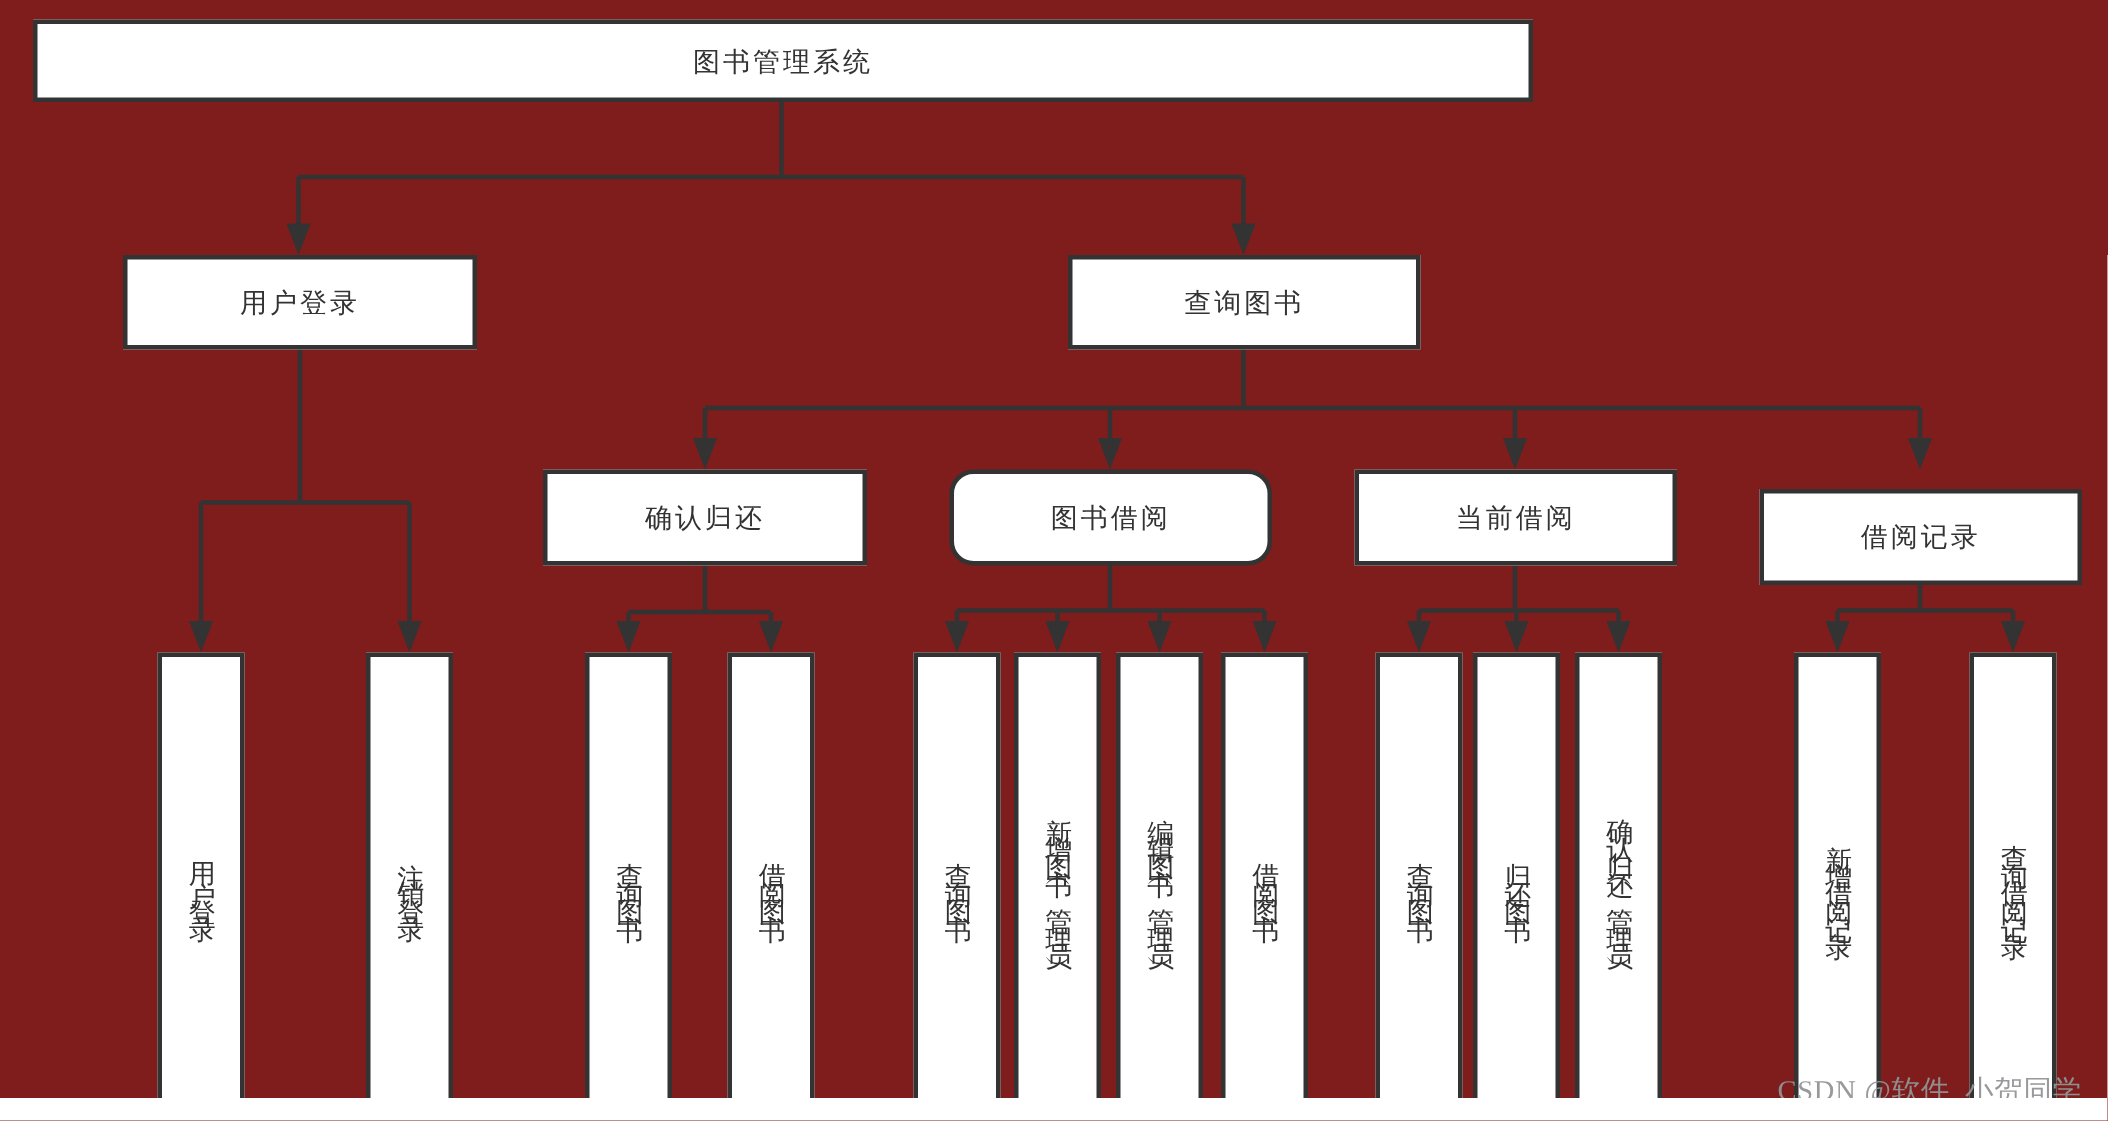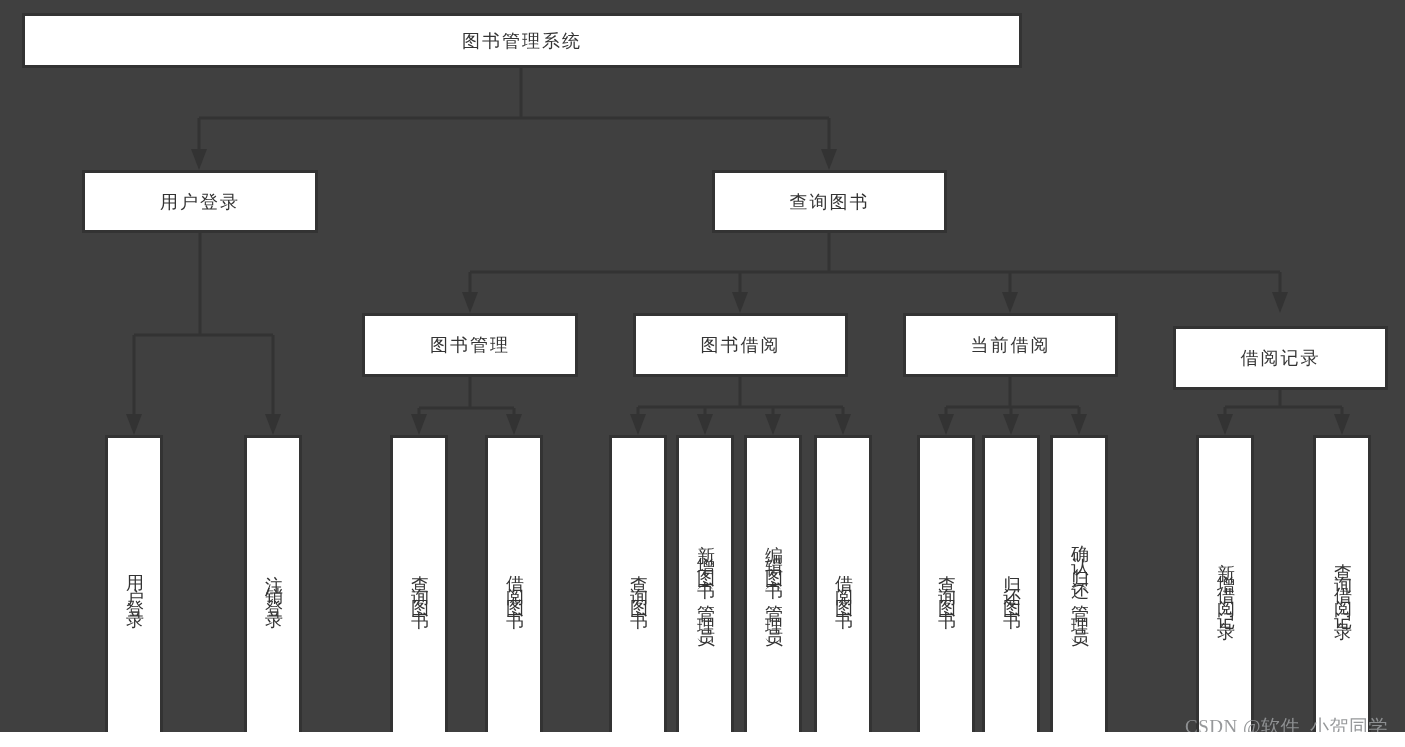--- a/index.html
+++ b/index.html
@@ -1,20 +1,20 @@
 <!DOCTYPE html>
 <html><head>
 <meta charset="utf-8">
 <style>
   html, body { margin: 0; padding: 0; background: #ffffff; }
   #canvas {
     position: relative;
     width: 1405px;
     height: 732px;
-    background: #404040;
+    background: #7f1d1d;
     font-family: "Liberation Sans", "DejaVu Sans", sans-serif;
     overflow: hidden;
   }
   #wires {
     position: absolute;
     left: 0; top: 0;
     width: 1405px; height: 747px;
     z-index: 1;
   }
   .node {
@@ -40,21 +40,21 @@
     letter-spacing: 12px;
     line-height: 1.1;
     color: #333333;
     white-space: nowrap;
   }
   
   #n-root        { left: 22px;  top: 13px;  width: 1000px; height: 55px; }
   #n-user-login  { left: 82px;  top: 170px; width: 236px;  height: 63px; }
   #n-book-mgmt   { left: 712px; top: 170px; width: 235px;  height: 63px; }
   #n-new-book    { left: 362px; top: 313px; width: 216px;  height: 64px; }
-  #n-book-borrow { left: 633px; top: 313px; width: 215px;  height: 64px; }
+  #n-book-borrow { left: 633px; top: 313px; width: 215px;  height: 64px; border-radius: 16px; }
   #n-cur-borrow  { left: 903px; top: 313px; width: 215px;  height: 64px; }
   #n-borrow-rec  { left: 1173px;top: 326px; width: 215px;  height: 64px; }
   .leaf { top: 435px; width: 58px; height: 300px; }
   #l-0  { left: 105px; }
   #l-1  { left: 244px; }
   #l-2  { left: 390px; }
   #l-3  { left: 485px; }
   #l-4  { left: 609px; }
   #l-5  { left: 676px; }
   #l-6  { left: 744px; }
@@ -133,21 +133,21 @@
   </div>
 
   <div class="node" id="n-user-login">
     <span>用户登录</span>
   </div>
   <div class="node" id="n-book-mgmt">
     <span>查询图书</span>
   </div>
 
   <div class="node" id="n-new-book">
-    <span>图书管理</span>
+    <span>确认归还</span>
   </div>
   <div class="node" id="n-book-borrow">
     <span>图书借阅</span>
   </div>
   <div class="node" id="n-cur-borrow">
     <span>当前借阅</span>
   </div>
   <div class="node" id="n-borrow-rec">
     <span>借阅记录</span>
   </div>

